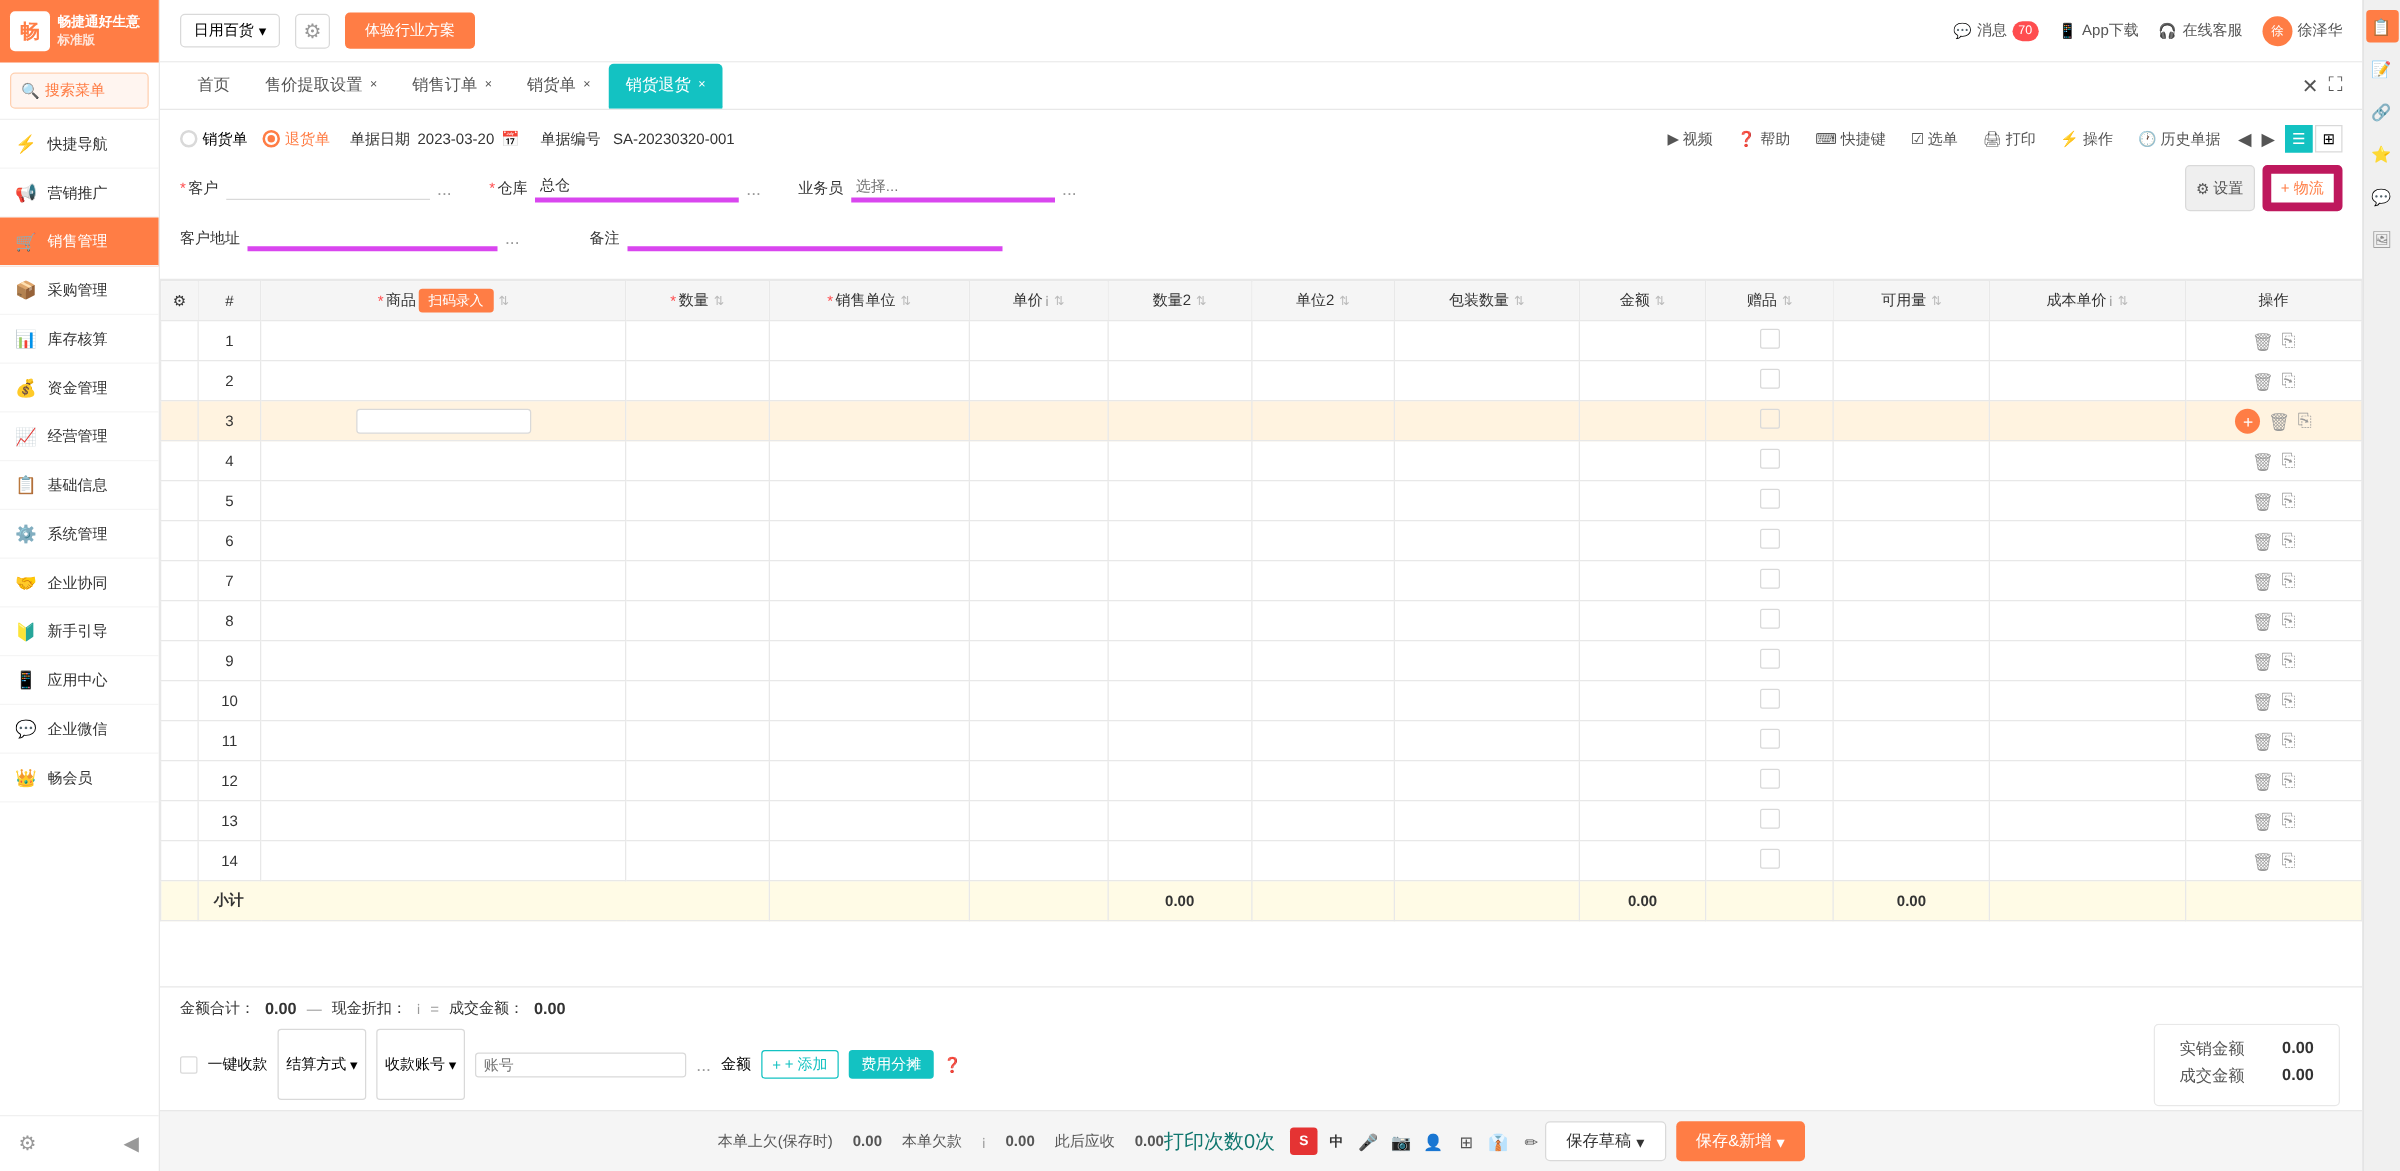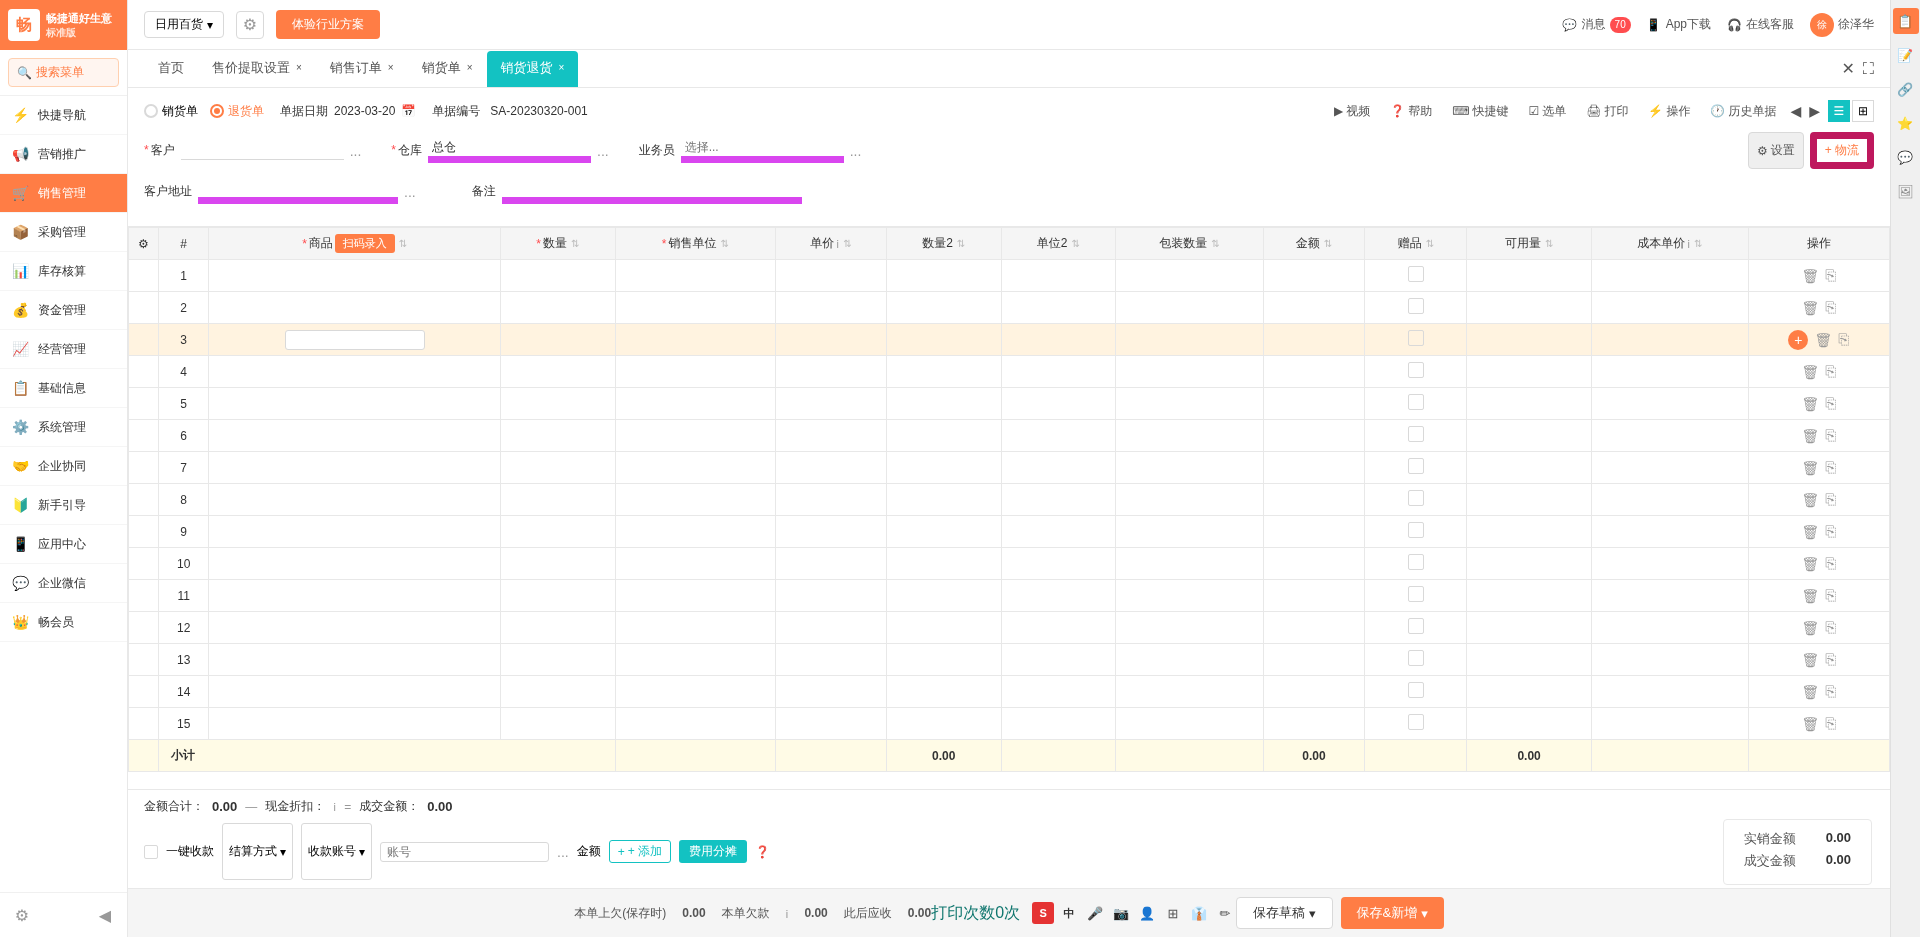--- a/index.html
+++ b/index.html
@@ -39,21 +39,21 @@
     .tab-close { font-size: 10px; color: inherit; cursor: pointer; }
     .tabs-actions { margin-left: auto; display: flex; gap: 8px; }
 
     
     .content { flex: 1; overflow: hidden; display: flex; flex-direction: column; background: #f5f5f5; }
     .form-area { background: #fff; padding: 12px 16px; border-bottom: 1px solid #e8e8e8; flex-shrink: 0; }
     .form-row { display: flex; align-items: center; gap: 16px; margin-bottom: 10px; }
     .form-group { display: flex; align-items: center; gap: 6px; }
     .form-label { color: #333; font-size: 12px; white-space: nowrap; }
     .form-label.required::before { content: '*'; color: #ff4d4f; margin-right: 2px; }
-    .form-input { border: none; border-bottom: 7px solid #d946ef; padding: 2px 4px; font-size: 12px; min-width: 120px; background: transparent; outline: none; color: #333; }
+    .form-input { border: none; border-bottom: 4px solid #d946ef; padding: 2px 4px; font-size: 12px; min-width: 120px; background: transparent; outline: none; color: #333; }
     .form-radio-group { display: flex; align-items: center; gap: 12px; }
     .form-radio { display: flex; align-items: center; gap: 4px; cursor: pointer; font-size: 12px; }
     .radio-circle { width: 14px; height: 14px; border-radius: 50%; border: 2px solid #d9d9d9; display: flex; align-items: center; justify-content: center; }
     .radio-circle.checked { border-color: #ff7d45; }
     .radio-circle.checked::after { content: ''; width: 6px; height: 6px; background: #ff7d45; border-radius: 50%; }
     .form-ellipsis { color: #999; cursor: pointer; font-size: 14px; }
     .toolbar-right { margin-left: auto; display: flex; align-items: center; gap: 8px; }
     .toolbar-btn { display: flex; align-items: center; gap: 3px; color: #555; font-size: 12px; cursor: pointer; padding: 2px 6px; }
     .settings-btn { border: 1px solid #d9d9d9; border-radius: 4px; padding: 3px 8px; cursor: pointer; font-size: 12px; display: flex; align-items: center; gap: 3px; color: #555; }
     .add-btn { background: #fff; border: 7px solid #be185d; color: #ff7d45; border-radius: 4px; padding: 3px 8px; cursor: pointer; font-size: 12px; display: flex; align-items: center; gap: 3px; }
@@ -735,42 +735,20 @@
         <div class="action-icons">
 
           <span class="action-icon">🗑</span>
           <span class="action-icon">⎘</span>
         </div>
       </td>
             </tr>
             <tr>
               <td></td>
               <td class="row-num">14</td>
-              <td></td>
-              <td></td>
-              <td></td>
-              <td></td>
-              <td></td>
-              <td></td>
-              <td></td>
-              <td></td>
-              <td><span class="checkbox-cell"></span></td>
-              <td></td>
-              <td></td>
-              <td>
-        <div class="action-icons">
-
-          <span class="action-icon">🗑</span>
-          <span class="action-icon">⎘</span>
-        </div>
-      </td>
-            </tr>
-            <tr>
-              <td></td>
-              <td class="row-num">15</td>
               <td></td>
               <td></td>
               <td></td>
               <td></td>
               <td></td>
               <td></td>
               <td></td>
               <td></td>
               <td><span class="checkbox-cell"></span></td>
               <td></td>

